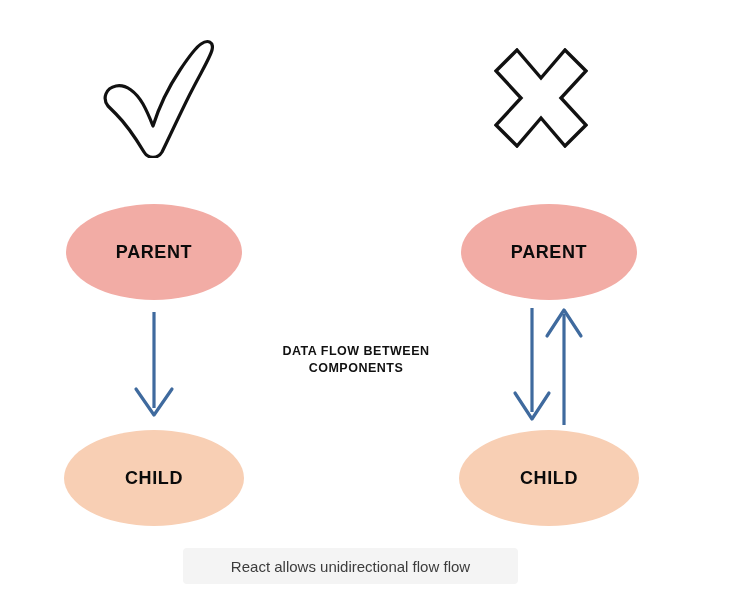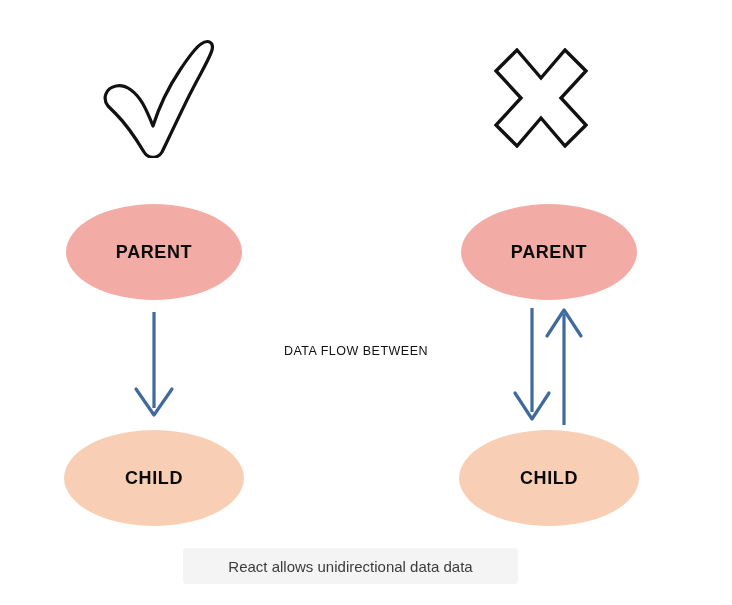--- a/index.html
+++ b/index.html
@@ -50,21 +50,21 @@
     pointer-events: none;
   }
 
   .center-label {
     position: absolute;
     left: 246px;
     top: 343px;
     width: 220px;
     text-align: center;
     font-size: 12.5px;
-    font-weight: normal;
+    font-weight: bold;
     line-height: 17px;
     letter-spacing: 0.5px;
     color: #111111;
     font-family: "Liberation Sans", sans-serif;
   }
 
   .caption-bar {
     position: absolute;
     left: 183px;
     top: 548px;
@@ -132,19 +132,20 @@
     </g>
 
     <g>
       <line x1="564" y1="425" x2="564" y2="314" stroke="#3f6a9e" stroke-width="3.2" stroke-linecap="butt"></line>
       <polyline points="547,336 564,310 581,336" fill="none" stroke="#3f6a9e" stroke-width="3.2" stroke-linecap="round" stroke-linejoin="round"></polyline>
     </g>
   </svg>
 
   <div class="center-label">
     <div>DATA FLOW BETWEEN</div>
+    <div>COMPONENTS</div>
   </div>
 
   <div class="caption-bar">
-    <span class="caption-text">React allows unidirectional data data</span>
+    <span class="caption-text">React allows unidirectional flow flow</span>
   </div>
 
 </div>
 
 </body></html>

